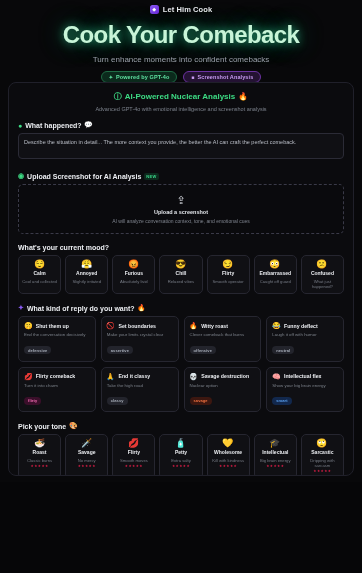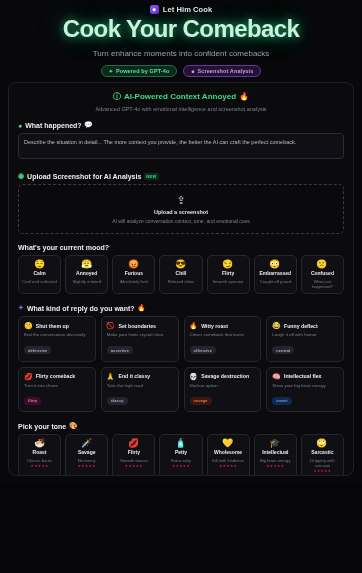--- a/index.html
+++ b/index.html
@@ -15,21 +15,21 @@
   .brand { display:flex; align-items:center; justify-content:center; gap:4px; padding-top:5px; }
   .brand-mark {
     width:9px; height:9px; border-radius:2.5px;
     background: linear-gradient(135deg,#8b5cf6,#6d28d9);
     display:flex; align-items:center; justify-content:center;
     font-size:5px; color:#fff; line-height:1;
   }
   .brand-name { font-size:7.5px; font-weight:bold; color:#e8e8ee; letter-spacing:.1px; }
 
   .hero-title {
-    margin-top:1px; text-align:center;
+    margin-top:7px; text-align:center;
     font-size:24px; font-weight:bold; letter-spacing:-.6px;
     color:#c8f5d8;
     text-shadow: 0 0 10px rgba(52,211,153,.75), 0 0 22px rgba(52,211,153,.45), 0 0 34px rgba(16,185,129,.3);
   }
   .hero-sub { margin-top:6px; text-align:center; font-size:8px; color:#9aa0aa; }
 
   .badges { margin-top:7px; display:flex; justify-content:center; gap:6px; }
   .badge {
     display:flex; align-items:center; gap:3px;
     border-radius:9px; padding:2px 7px;
@@ -164,21 +164,21 @@
       <span class="bi">■</span>
       <span>Screenshot Analysis</span>
     </span>
   </div>
 
   <div class="panel">
 
     <div class="panel-head">
       <div class="panel-title">
         <span>ⓘ</span>
-        <span>AI-Powered Context Annoyed</span>
+        <span>AI-Powered Nuclear Analysis</span>
         <span>🔥</span>
       </div>
       <div class="panel-sub">Advanced GPT-4o with emotional intelligence and screenshot analysis</div>
     </div>
 
     <div class="field-wrap">
       <div class="sec-label">
         <span class="dot-i" style="color:#3ddc84">●</span>
         <span>What happened?</span>
         <span>💬</span>

